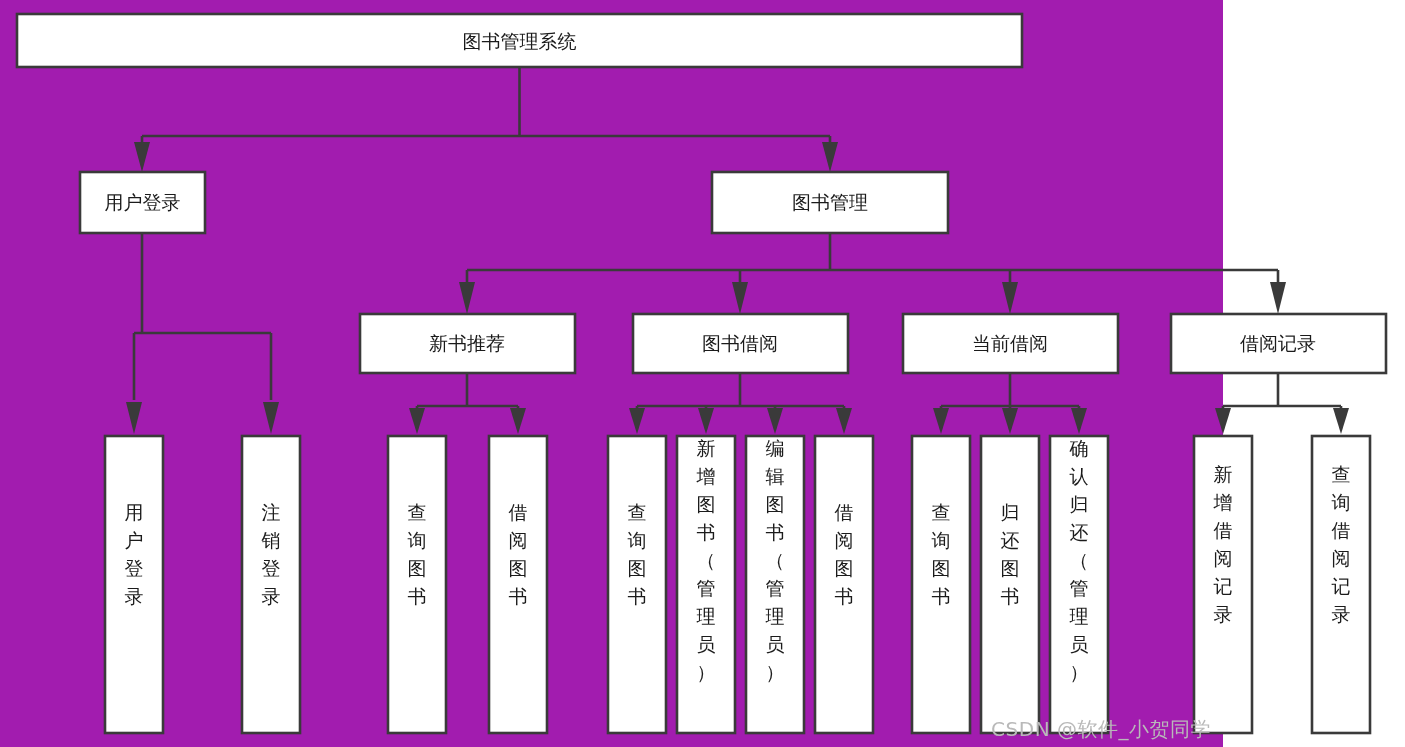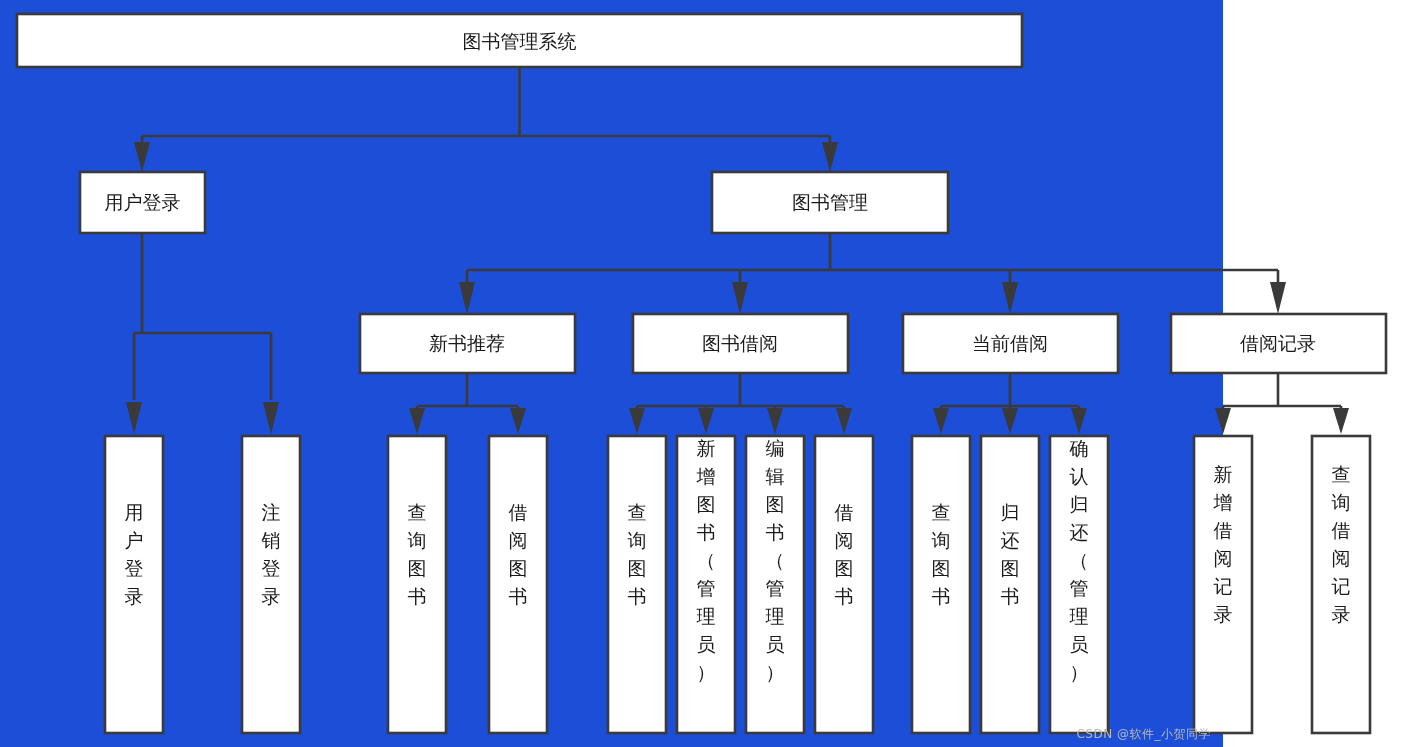--- a/index.html
+++ b/index.html
@@ -11,21 +11,21 @@
     width: 1405px;
     height: 747px;
     font-family: "DejaVu Sans", "Liberation Sans", sans-serif;
     overflow: hidden;
     position: relative;
   }
   #diagram-root {
     position: relative;
     width: 1223px;
     height: 747px;
-    background: #1d4ed8;
+    background: #a21caf;
   }
   svg.diagram-canvas {
     position: absolute;
     left: 0;
     top: 0;
     width: 1405px;
     height: 747px;
   }
   .node-box {
     fill: #ffffff;
@@ -53,21 +53,21 @@
     font-family: "DejaVu Sans", "Liberation Sans", sans-serif;
     font-size: 19px;
     fill: #1b1b1b;
     text-anchor: middle;
   }
   .watermark {
     position: absolute;
     right: 12px;
     bottom: 4px;
     font-family: "DejaVu Sans", "Liberation Sans", sans-serif;
-    font-size: 12px;
+    font-size: 20px;
     color: #b9b9b9;
     letter-spacing: 0.5px;
     white-space: nowrap;
     user-select: none;
   }
 </style>
 </head>
 <body>
 
 <div id="diagram-root">

